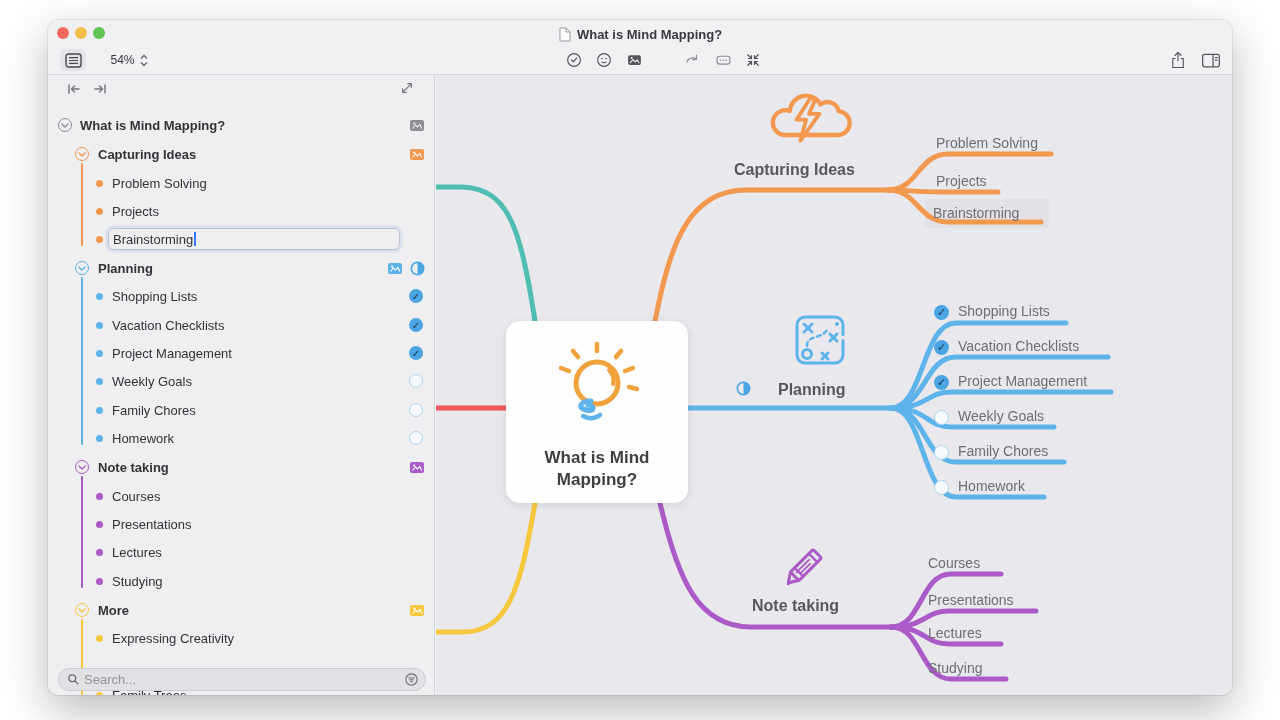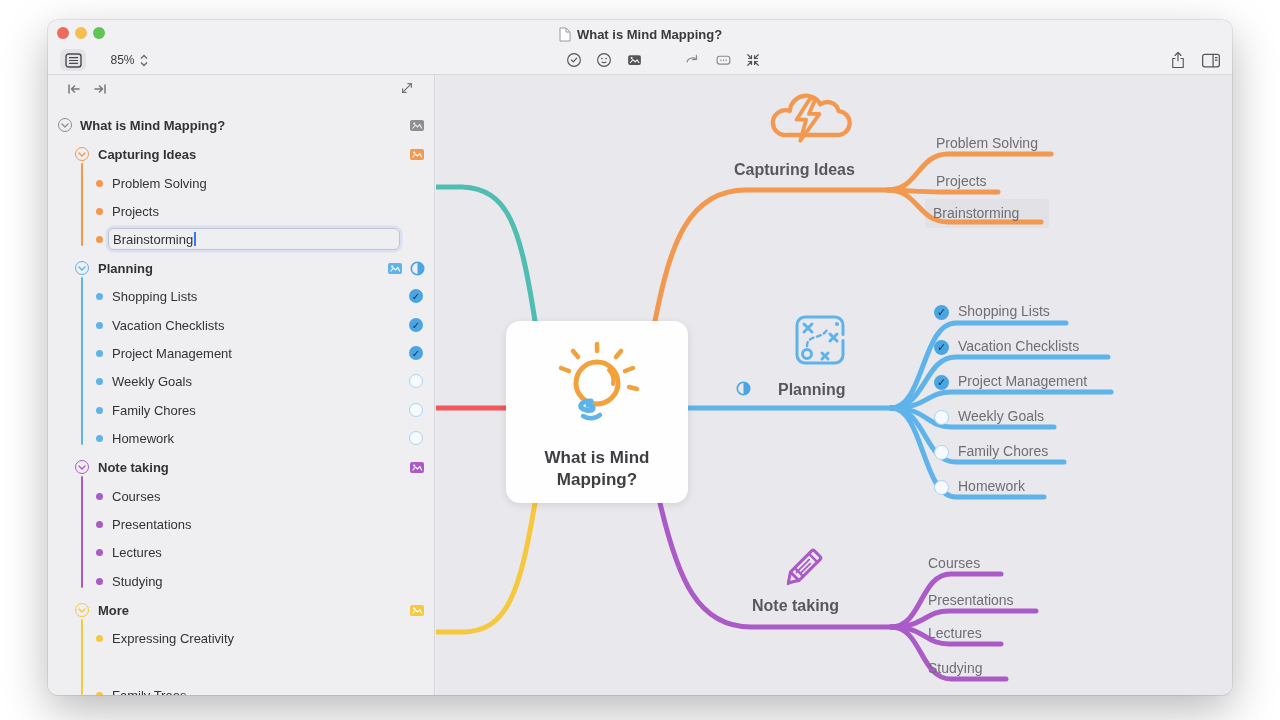--- a/index.html
+++ b/index.html
@@ -69,21 +69,21 @@
 
     <div class="tb-btn btn-bg" style="left:12px; top:29px; width:26px; height:22px;">
       <span class="icon">
         <svg width="17" height="15" viewBox="0 0 17 15">
             <rect x="1" y="1" width="15" height="13" rx="2.5" fill="none" stroke="#4A4A4E" stroke-width="1.4"></rect>
             <path d="M4 4.7h9M4 7.5h9M4 10.3h9" stroke="#4A4A4E" stroke-width="1.2"></path>
           </svg>
       </span>
     </div>
     <div class="zoom-ctl">
-      <span>85%</span>
+      <span>54%</span>
       <span class="icon">
         <svg width="8" height="13" viewBox="0 0 8 13">
             <path d="M1 4.5 4 1.5 7 4.5" fill="none" stroke="#6a6a70" stroke-width="1.4"></path>
             <path d="M1 8.5 4 11.5 7 8.5" fill="none" stroke="#6a6a70" stroke-width="1.4"></path>
           </svg>
       </span>
     </div>
 
     <div class="tb-btn" style="left:514px; top:28px; width:24px; height:24px;">
       <svg width="18" height="18" viewBox="0 0 24 24">
@@ -321,20 +321,35 @@
     </div>
     <div class="row" style="top:550px;">
       <span class="bullet" style="left:48px; background:#F6C83D;"></span>
       <span class="rlabel" style="margin-left:64px;">Expressing Creativity</span>
     </div>
     <div class="row" style="top:607px;">
       <span class="bullet" style="left:48px; background:#F6C83D;"></span>
       <span class="rlabel" style="margin-left:64px;">Family Trees</span>
     </div>
 
+    <div class="searchbar">
+      <span class="icon">
+        <svg width="13" height="13" viewBox="0 0 16 16">
+            <circle cx="6.5" cy="6.5" r="4.2" fill="none" stroke="#6e6e73" stroke-width="1.6"></circle>
+            <path d="M9.8 9.8 13.4 13.4" stroke="#6e6e73" stroke-width="1.6" stroke-linecap="round"></path>
+          </svg>
+      </span>
+      <input type="text" placeholder="Search..." style="">
+      <span class="icon">
+        <svg width="15" height="15" viewBox="0 0 18 18">
+            <circle cx="9" cy="9" r="6.8" fill="none" stroke="#6e6e73" stroke-width="1.3"></circle>
+            <path d="M5.8 7h6.4M6.8 9.3h4.4M7.8 11.6h2.4" stroke="#6e6e73" stroke-width="1.2" stroke-linecap="round"></path>
+          </svg>
+      </span>
+    </div>
   </div>
 
   <div class="canvas">
     <svg class="lines" width="796" height="620" viewBox="0 0 796 620">
       <g fill="none" stroke-width="5" stroke-linecap="round">
 
         <path d="M0 112 L26 112 C72 114 84 150 99 246" stroke="#4FBDB2"></path>
         <path d="M0 333 L70 333" stroke="#F2555C"></path>
         <path d="M99 428 C84 516 72 557 26 557 L0 557" stroke="#F6C83D"></path>
 

